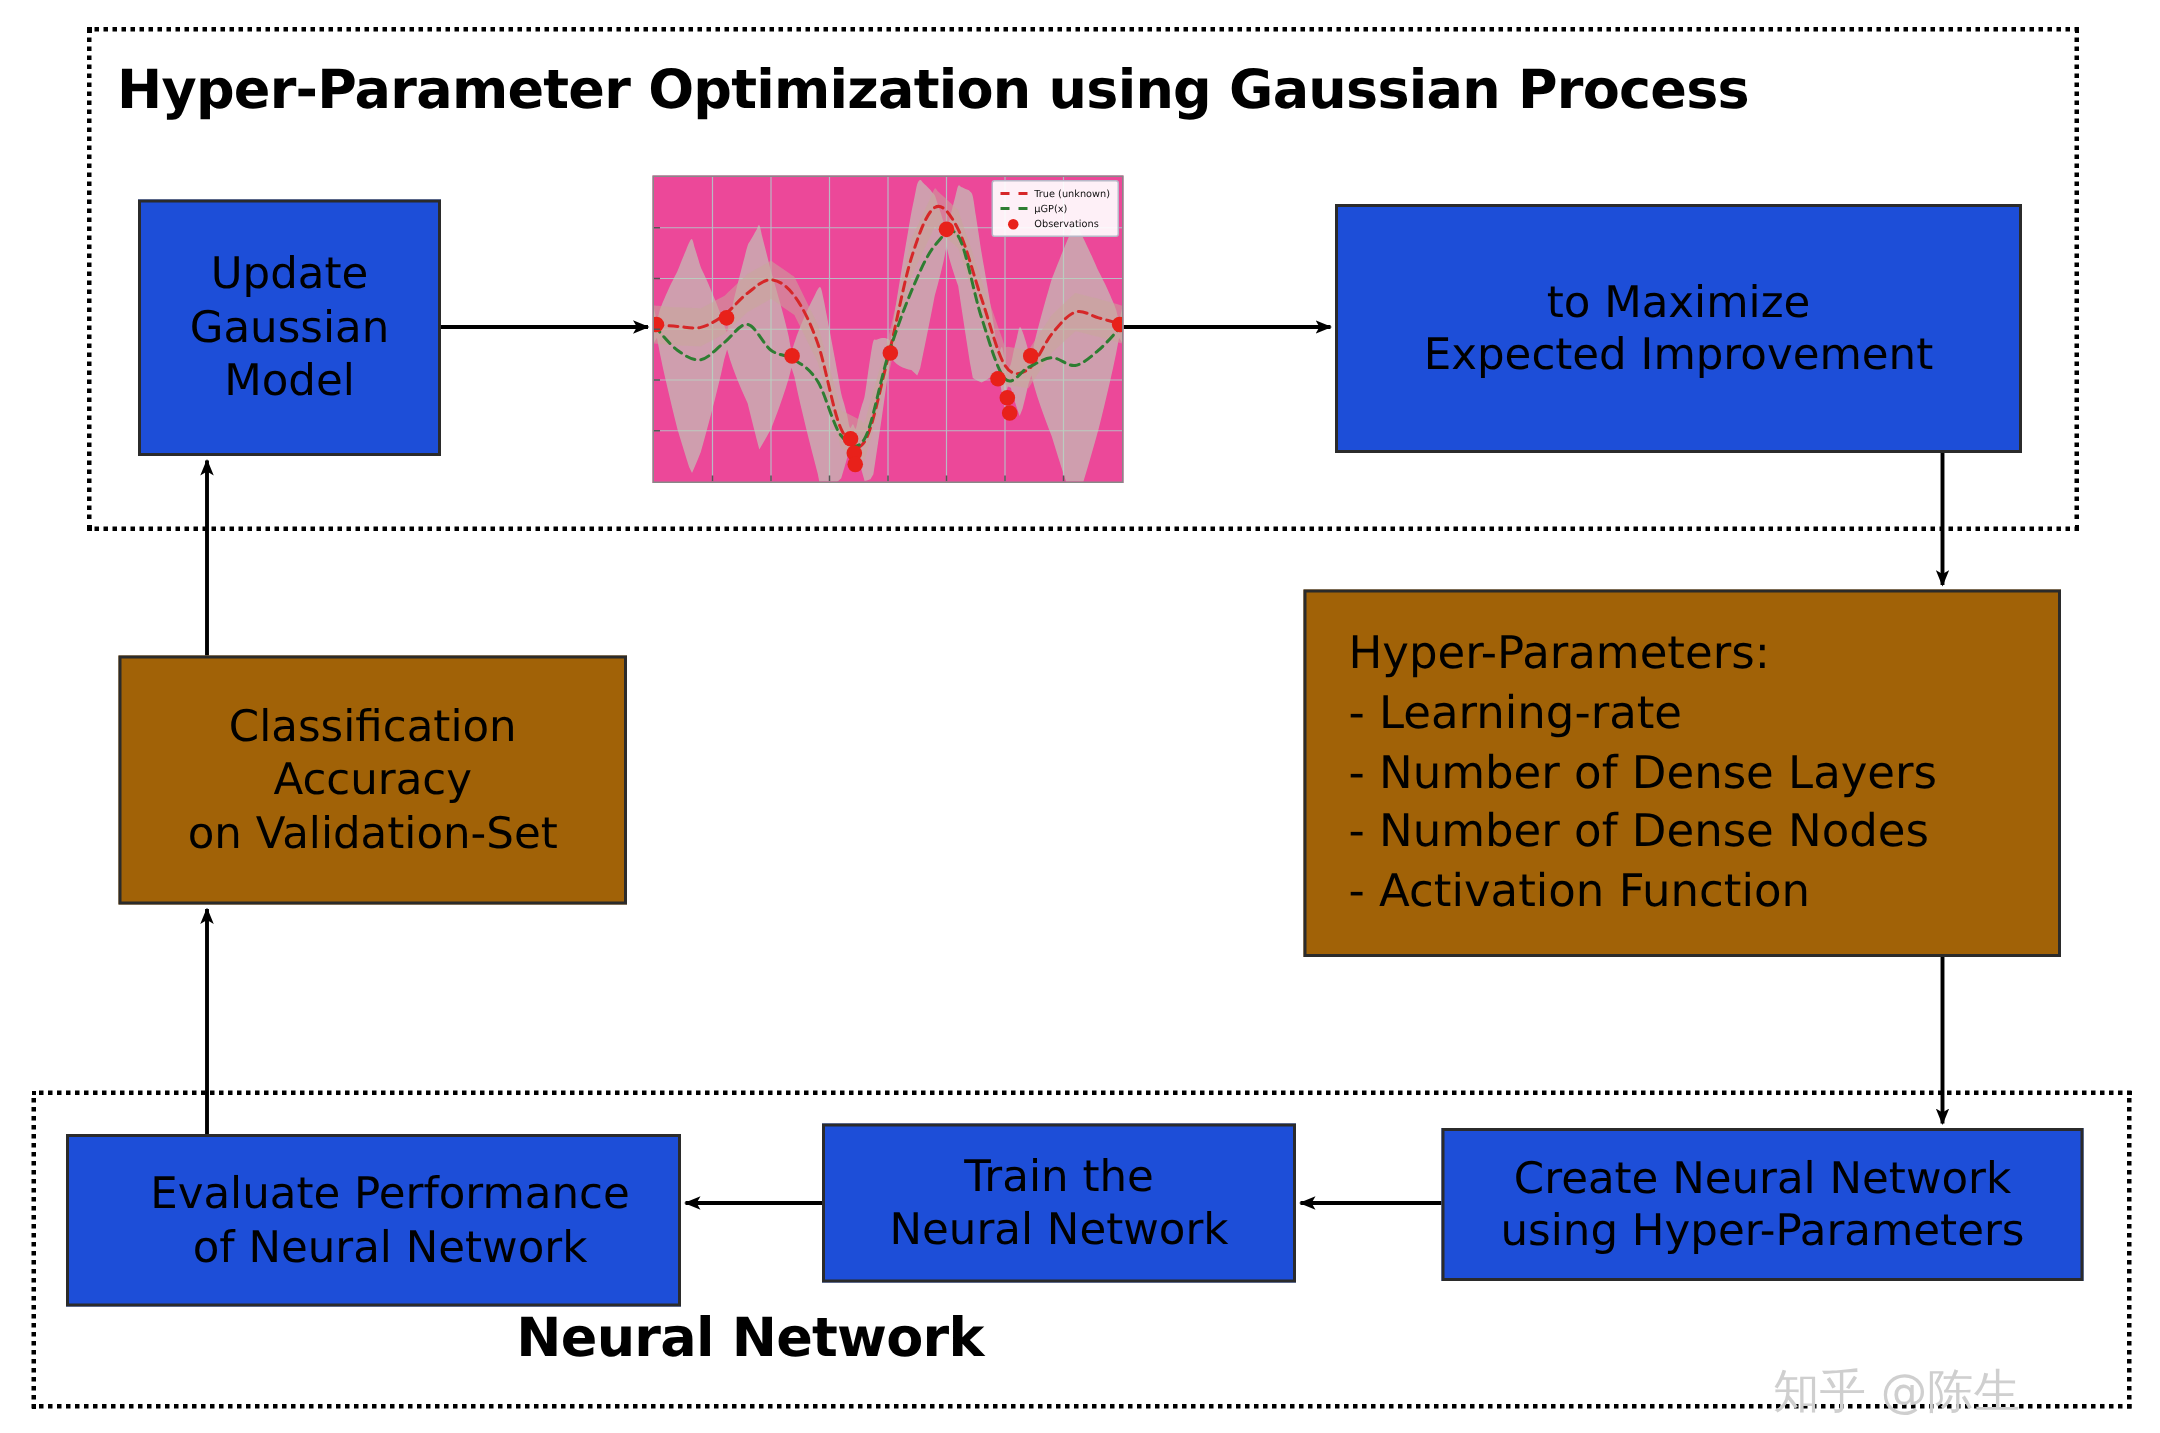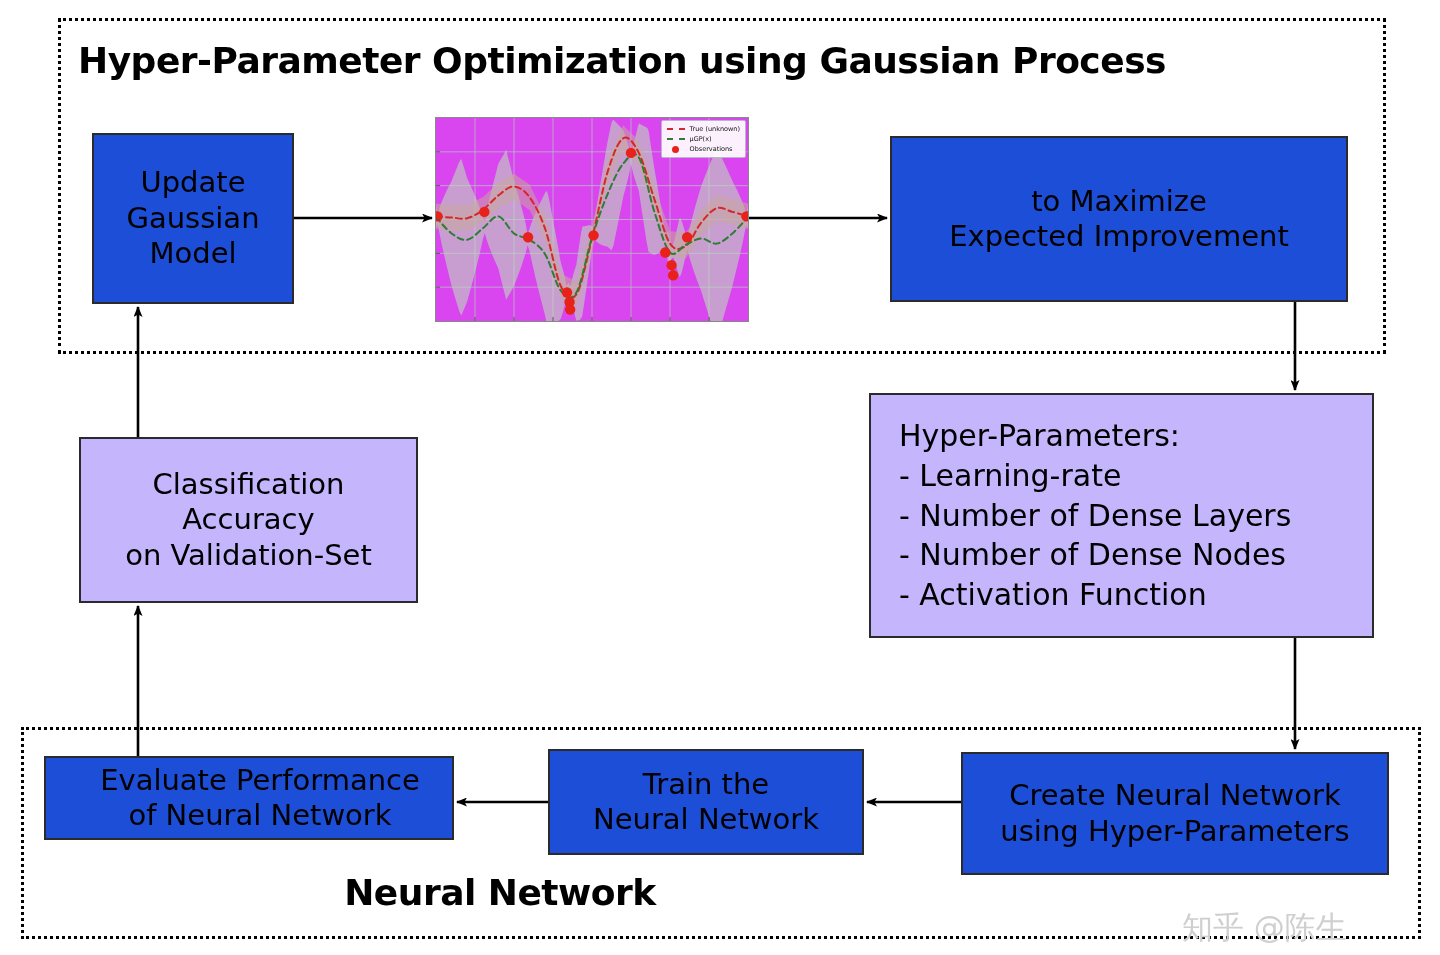--- a/index.html
+++ b/index.html
@@ -54,50 +54,50 @@
     border: 2px solid #2b2b2b;
     background: #1d4ed8;
     display: flex;
     align-items: center;
     justify-content: center;
     text-align: center;
     font-size: 29px;
     line-height: 1.22;
     color: #000000;
   }
-  .pbox.shaded { background: #c4b5fd; }
+  .pbox.shaded { background: #a16207; }
   .pbox .lines { padding: 0 8px; }
   .pbox .lines div { white-space: nowrap; }
 
   #box-update     { left: 92px;  top: 133px; width: 202px; height: 171px; }
   #box-sample     { left: 890px; top: 136px; width: 458px; height: 166px; }
   #box-hyper      { left: 869px; top: 393px; width: 505px; height: 245px;
                     justify-content: flex-start; text-align: left; }
   #box-hyper .lines { padding-left: 28px; font-size: 30px; line-height: 1.33; }
   #box-classif    { left: 79px;  top: 437px; width: 339px; height: 166px; }
-  #box-evaluate   { left: 44px;  top: 756px; width: 410px; height: 84px; padding-left: 22px; }
+  #box-evaluate   { left: 44px;  top: 756px; width: 410px; height: 115px; padding-left: 22px; }
   #box-train      { left: 548px; top: 749px; width: 316px; height: 106px; }
-  #box-create     { left: 961px; top: 752px; width: 428px; height: 123px; }
+  #box-create     { left: 961px; top: 752px; width: 428px; height: 102px; }
 
   
   #connectors {
     position: absolute;
     left: 0; top: 0;
     width: 1440px; height: 955px;
     pointer-events: none;
   }
 
   
   #gp-chart {
     position: absolute;
     left: 435px; top: 117px;
     width: 314px; height: 205px;
     box-sizing: border-box;
     border: 1px solid #888888;
-    background: #d946ef;
+    background: #ec4899;
     overflow: hidden;
   }
   #gp-chart svg { display: block; }
 
   .legend-box {
     position: absolute;
     right: 2px; top: 2px;
     background: rgba(255,255,255,0.92);
     border: 1px solid #b8b8c8;
     border-radius: 2px;

